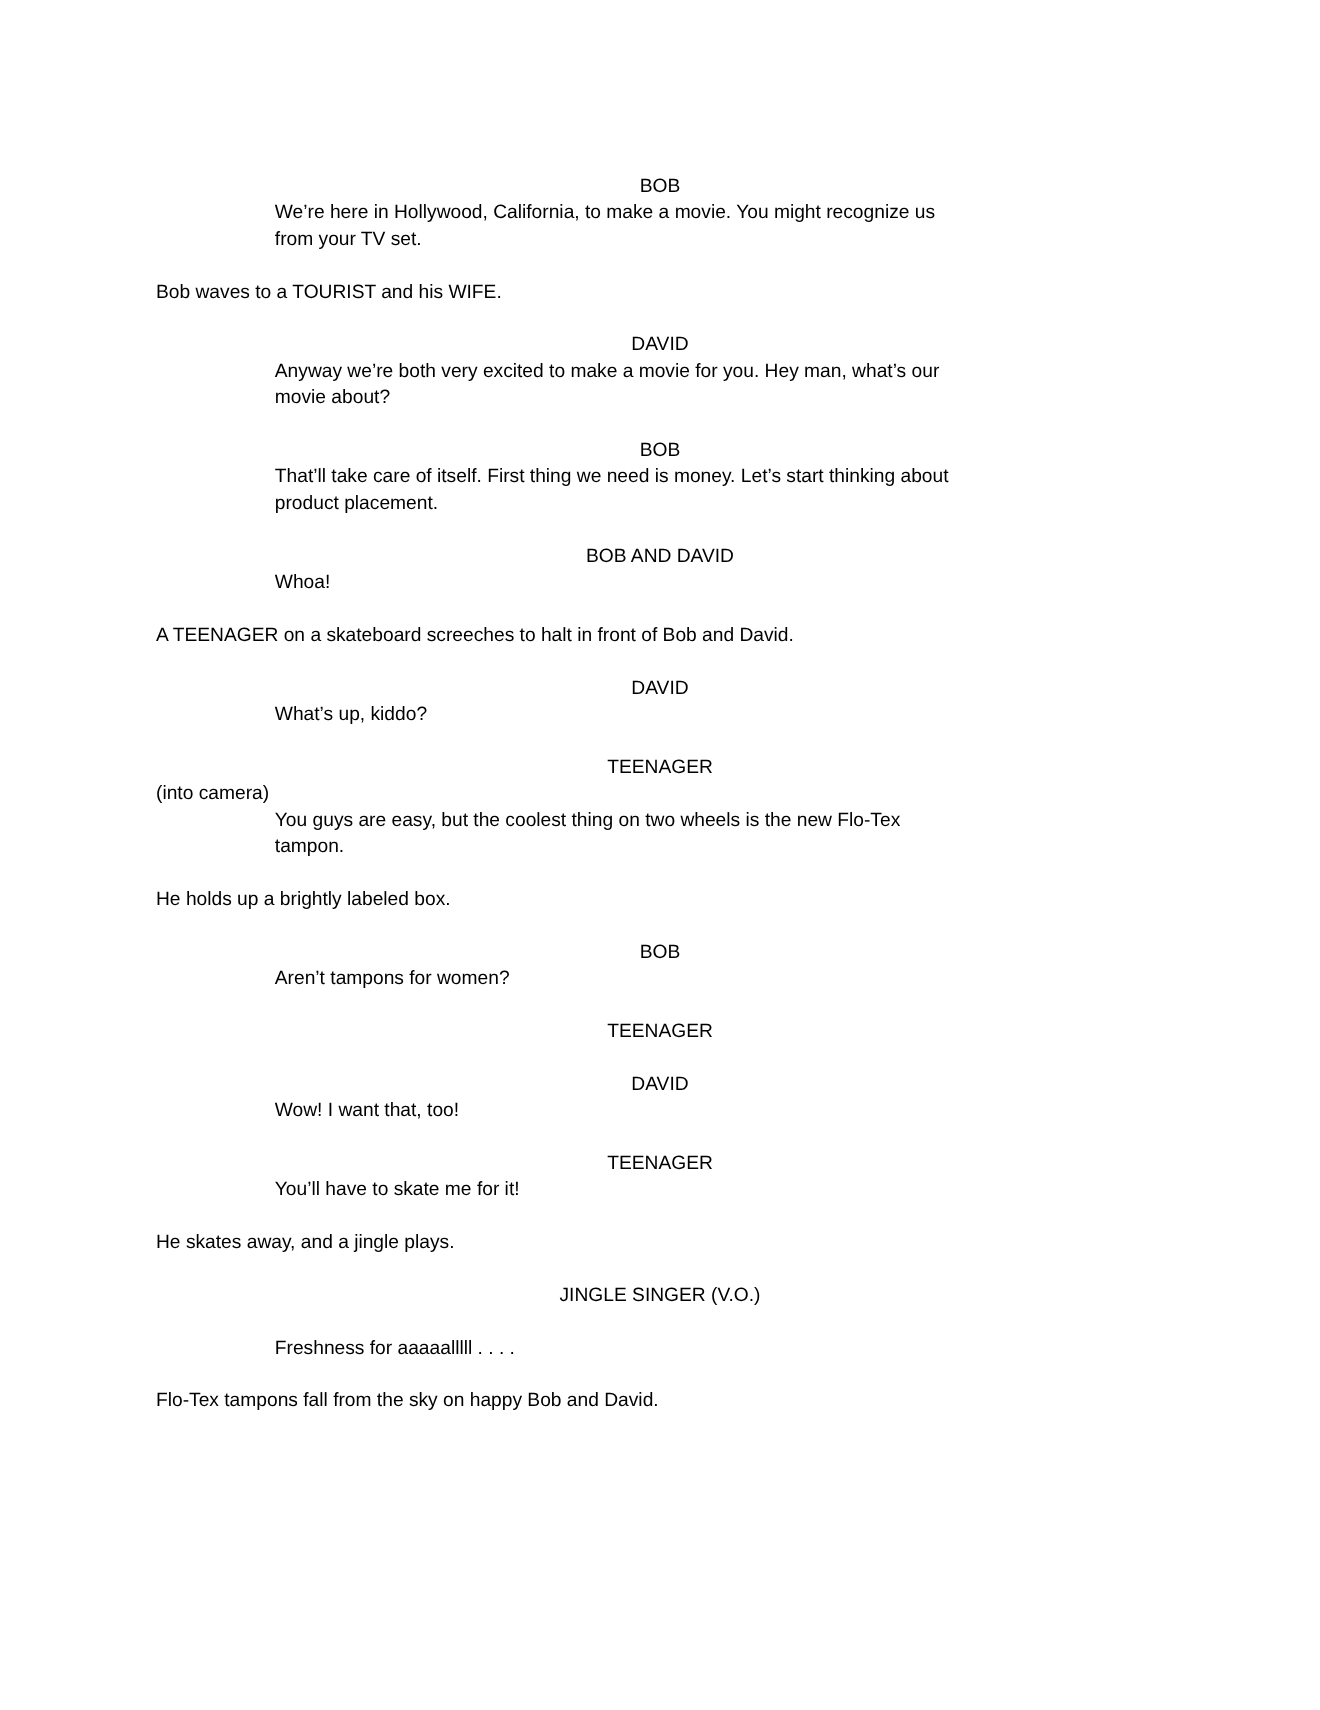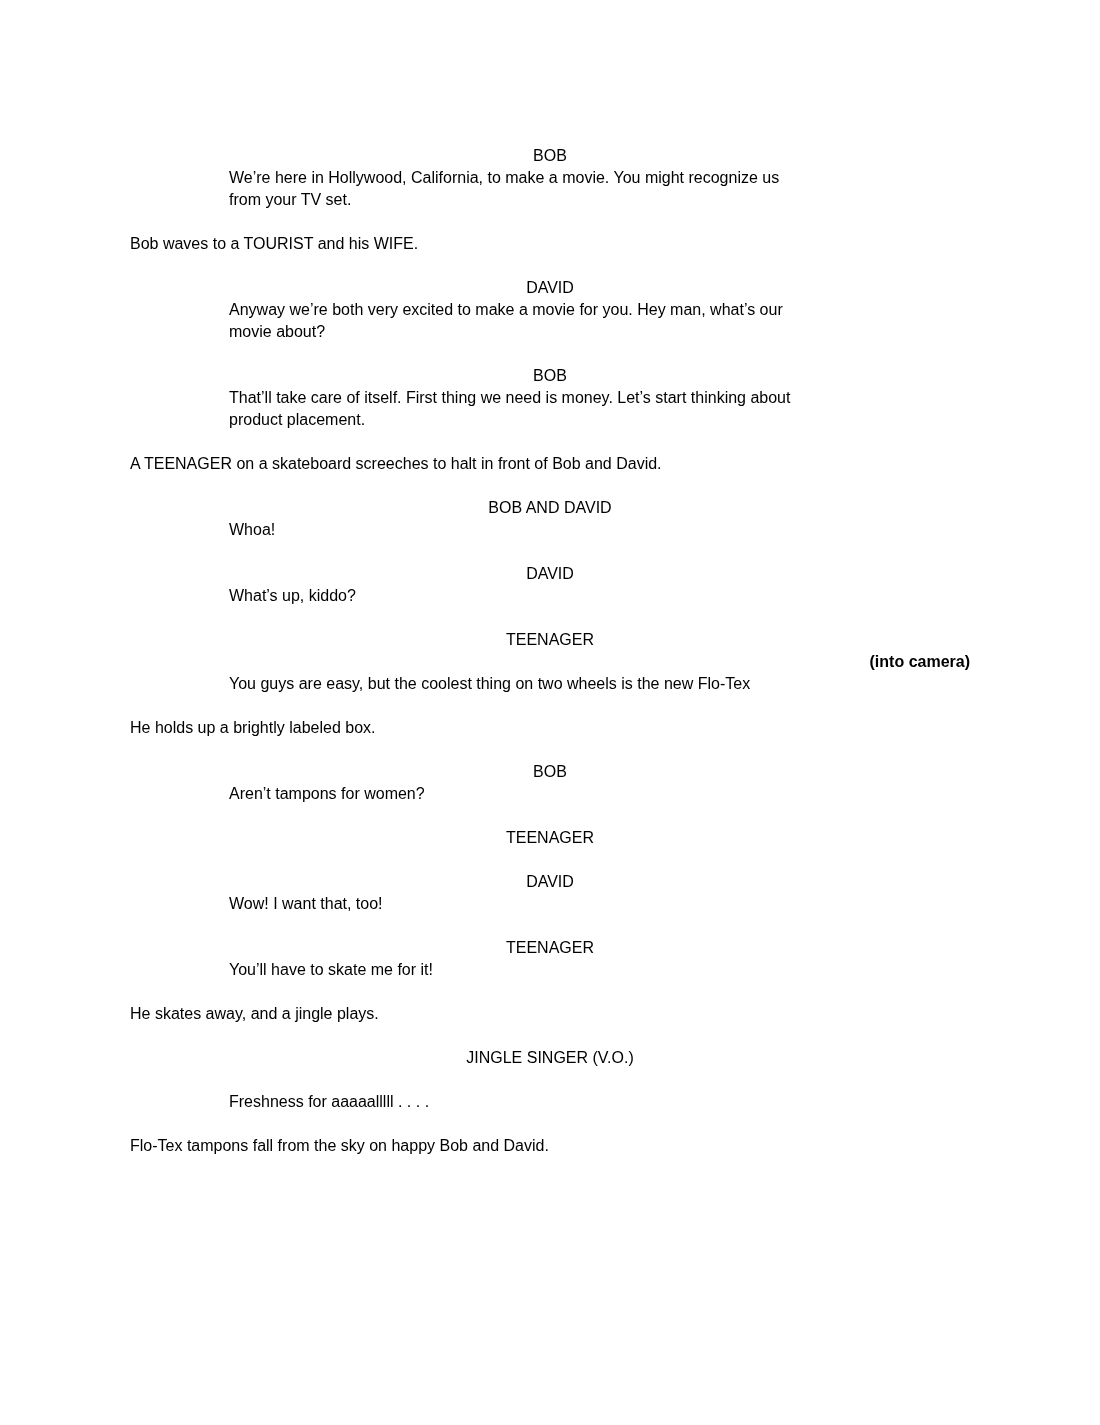--- a/index.html
+++ b/index.html
@@ -25,22 +25,21 @@
   .block {
     margin-bottom: 22px;
   }
   .action {
     white-space: pre;
   }
   .character {
     text-align: center;
   }
   .parenthetical {
-    text-align: right;
-    font-weight: bold;
+    text-align: left;
   }
   .dialogue-lines {
     margin-left: 99px;
   }
   .dline {
     min-height: 22px;
     white-space: pre;
   }
 </style>
 </head>
@@ -69,41 +68,42 @@
   </div>
 
   <div class="block dialogue">
     <div class="character">BOB</div>
     <div class="dialogue-lines">
       <div class="dline">That’ll take care of itself. First thing we need is money. Let’s start thinking about</div>
       <div class="dline">product placement.</div>
     </div>
   </div>
 
-  <div class="block action">A TEENAGER on a skateboard screeches to halt in front of Bob and David.</div>
-
   <div class="block dialogue">
     <div class="character">BOB AND DAVID</div>
     <div class="dialogue-lines">
       <div class="dline">Whoa!</div>
     </div>
   </div>
+
+  <div class="block action">A TEENAGER on a skateboard screeches to halt in front of Bob and David.</div>
 
   <div class="block dialogue">
     <div class="character">DAVID</div>
     <div class="dialogue-lines">
       <div class="dline">What’s up, kiddo?</div>
     </div>
   </div>
 
   <div class="block dialogue">
     <div class="character">TEENAGER</div>
     <div class="parenthetical">(into camera)</div>
     <div class="dialogue-lines">
       <div class="dline">You guys are easy, but the coolest thing on two wheels is the new Flo-Tex</div>
+      <div class="dline">tampon.</div>
     </div>
   </div>
 
   <div class="block action">He holds up a brightly labeled box.</div>
 
   <div class="block dialogue">
     <div class="character">BOB</div>
     <div class="dialogue-lines">
       <div class="dline">Aren’t tampons for women?</div>
     </div>

